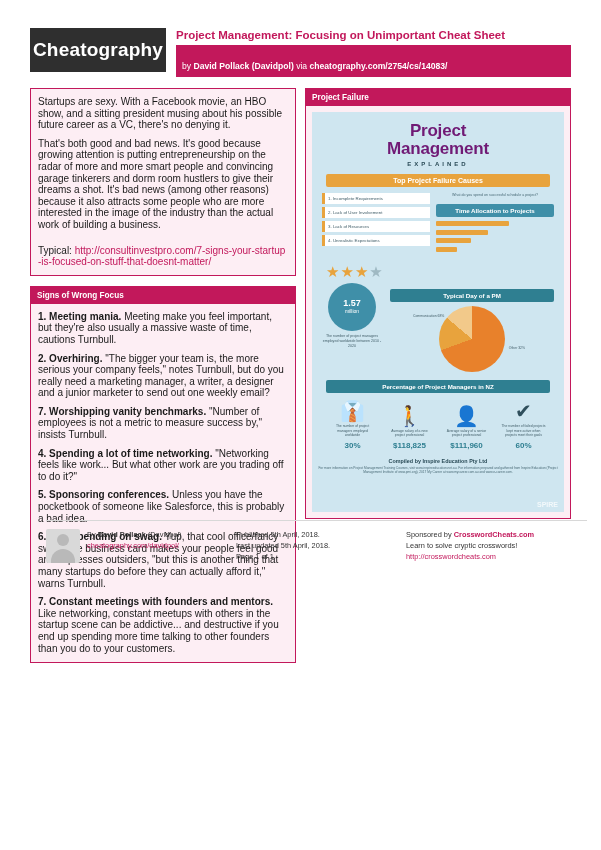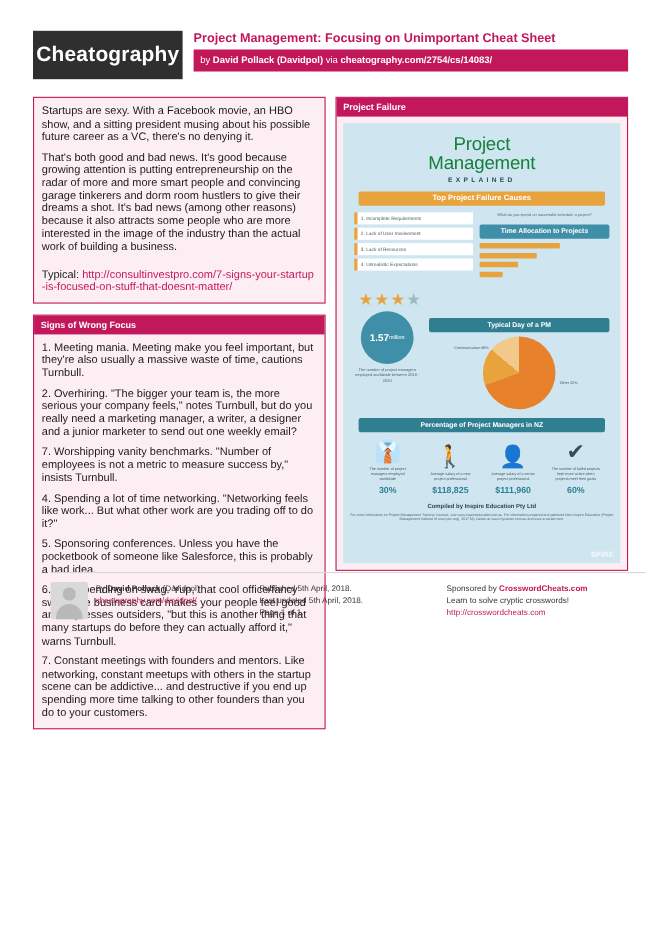--- a/index.html
+++ b/index.html
@@ -58,21 +58,21 @@
     font-size: 11.5px;
     font-weight: bold;
     line-height: 15px;
     margin-bottom: 2px;
   }
   .byline-bar {
     background: #c2185b;
     color: #ffffff;
     font-size: 8.6px;
     line-height: 13px;
-    padding: 3px 6px 4px 6px;
+    padding: 15px 6px 4px 6px;
     width: 383px;
   }
   .byline-bar b { font-weight: bold; }
 
   
   .col {
     position: absolute;
     top: 88px;
   }
   .col-left { left: 30px; width: 266px; }
@@ -91,21 +91,21 @@
     padding: 4px 6px;
   }
   .card-body {
     padding: 7px 7px 8px 7px;
     font-size: 10px;
     line-height: 11.6px;
     color: #1a1a1a;
   }
   .card-body p { margin: 0 0 7px 0; }
   .card-body p:last-child { margin-bottom: 0; }
-  .card-body b { font-weight: normal; }
+  .card-body b { font-weight: bold; }
   .src-link {
     color: #c2185b;
     word-break: break-all;
   }
   .card-body.source {
     padding-top: 6px;
     padding-bottom: 7px;
   }
 
   
@@ -116,22 +116,22 @@
     position: relative;
     width: 252px;
     height: 400px;
     background: #cfe6f0;
     overflow: hidden;
     font-size: 5px;
     color: #2a4b57;
   }
   .info .ig-title {
     text-align: center;
-    color: #15803d;
-    font-weight: normal;
+    color: #701a75;
+    font-weight: bold;
     font-size: 17px;
     line-height: 18px;
     padding-top: 10px;
     letter-spacing: -0.2px;
   }
   .info .ig-sub {
     text-align: center;
     font-size: 6px;
     letter-spacing: 3px;
     color: #2a4b57;
@@ -199,21 +199,21 @@
     width: 60px;
     text-align: center;
   }
   .circ {
     width: 48px; height: 48px;
     border-radius: 50%;
     background: #3f8fa8;
     color: #fff;
     margin: 0 auto;
     display: flex;
-    flex-direction: row;
+    flex-direction: column;
     align-items: center;
     justify-content: center;
     line-height: 8px;
   }
   .circ .big { font-size: 9px; font-weight: bold; }
   .circ .sml { font-size: 5px; }
   .circ-cap {
     font-size: 3.6px;
     line-height: 5px;
     margin-top: 3px;

